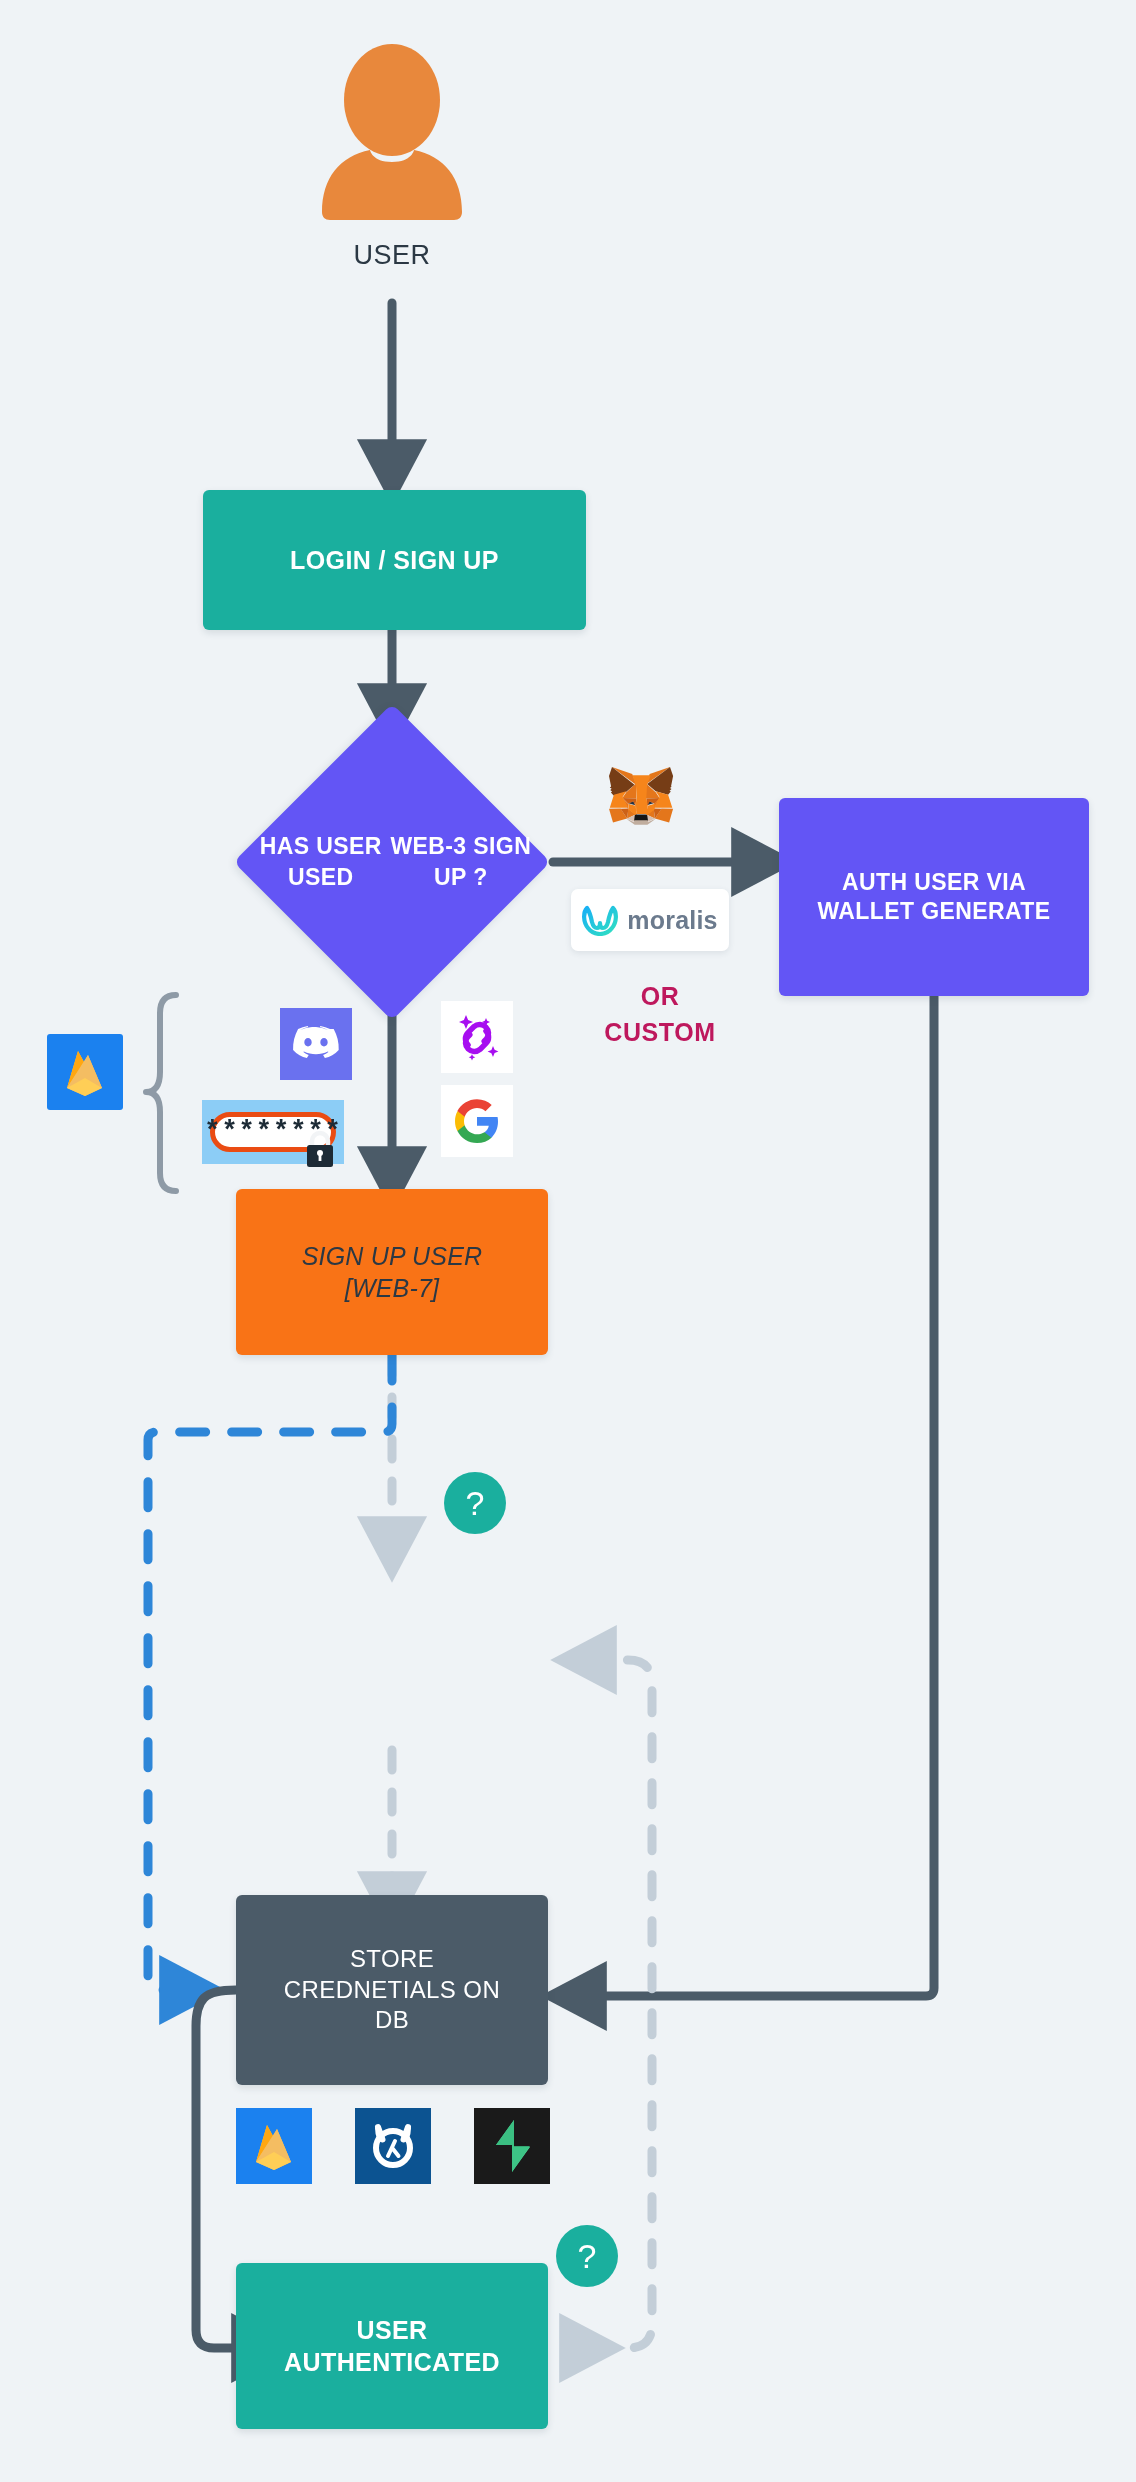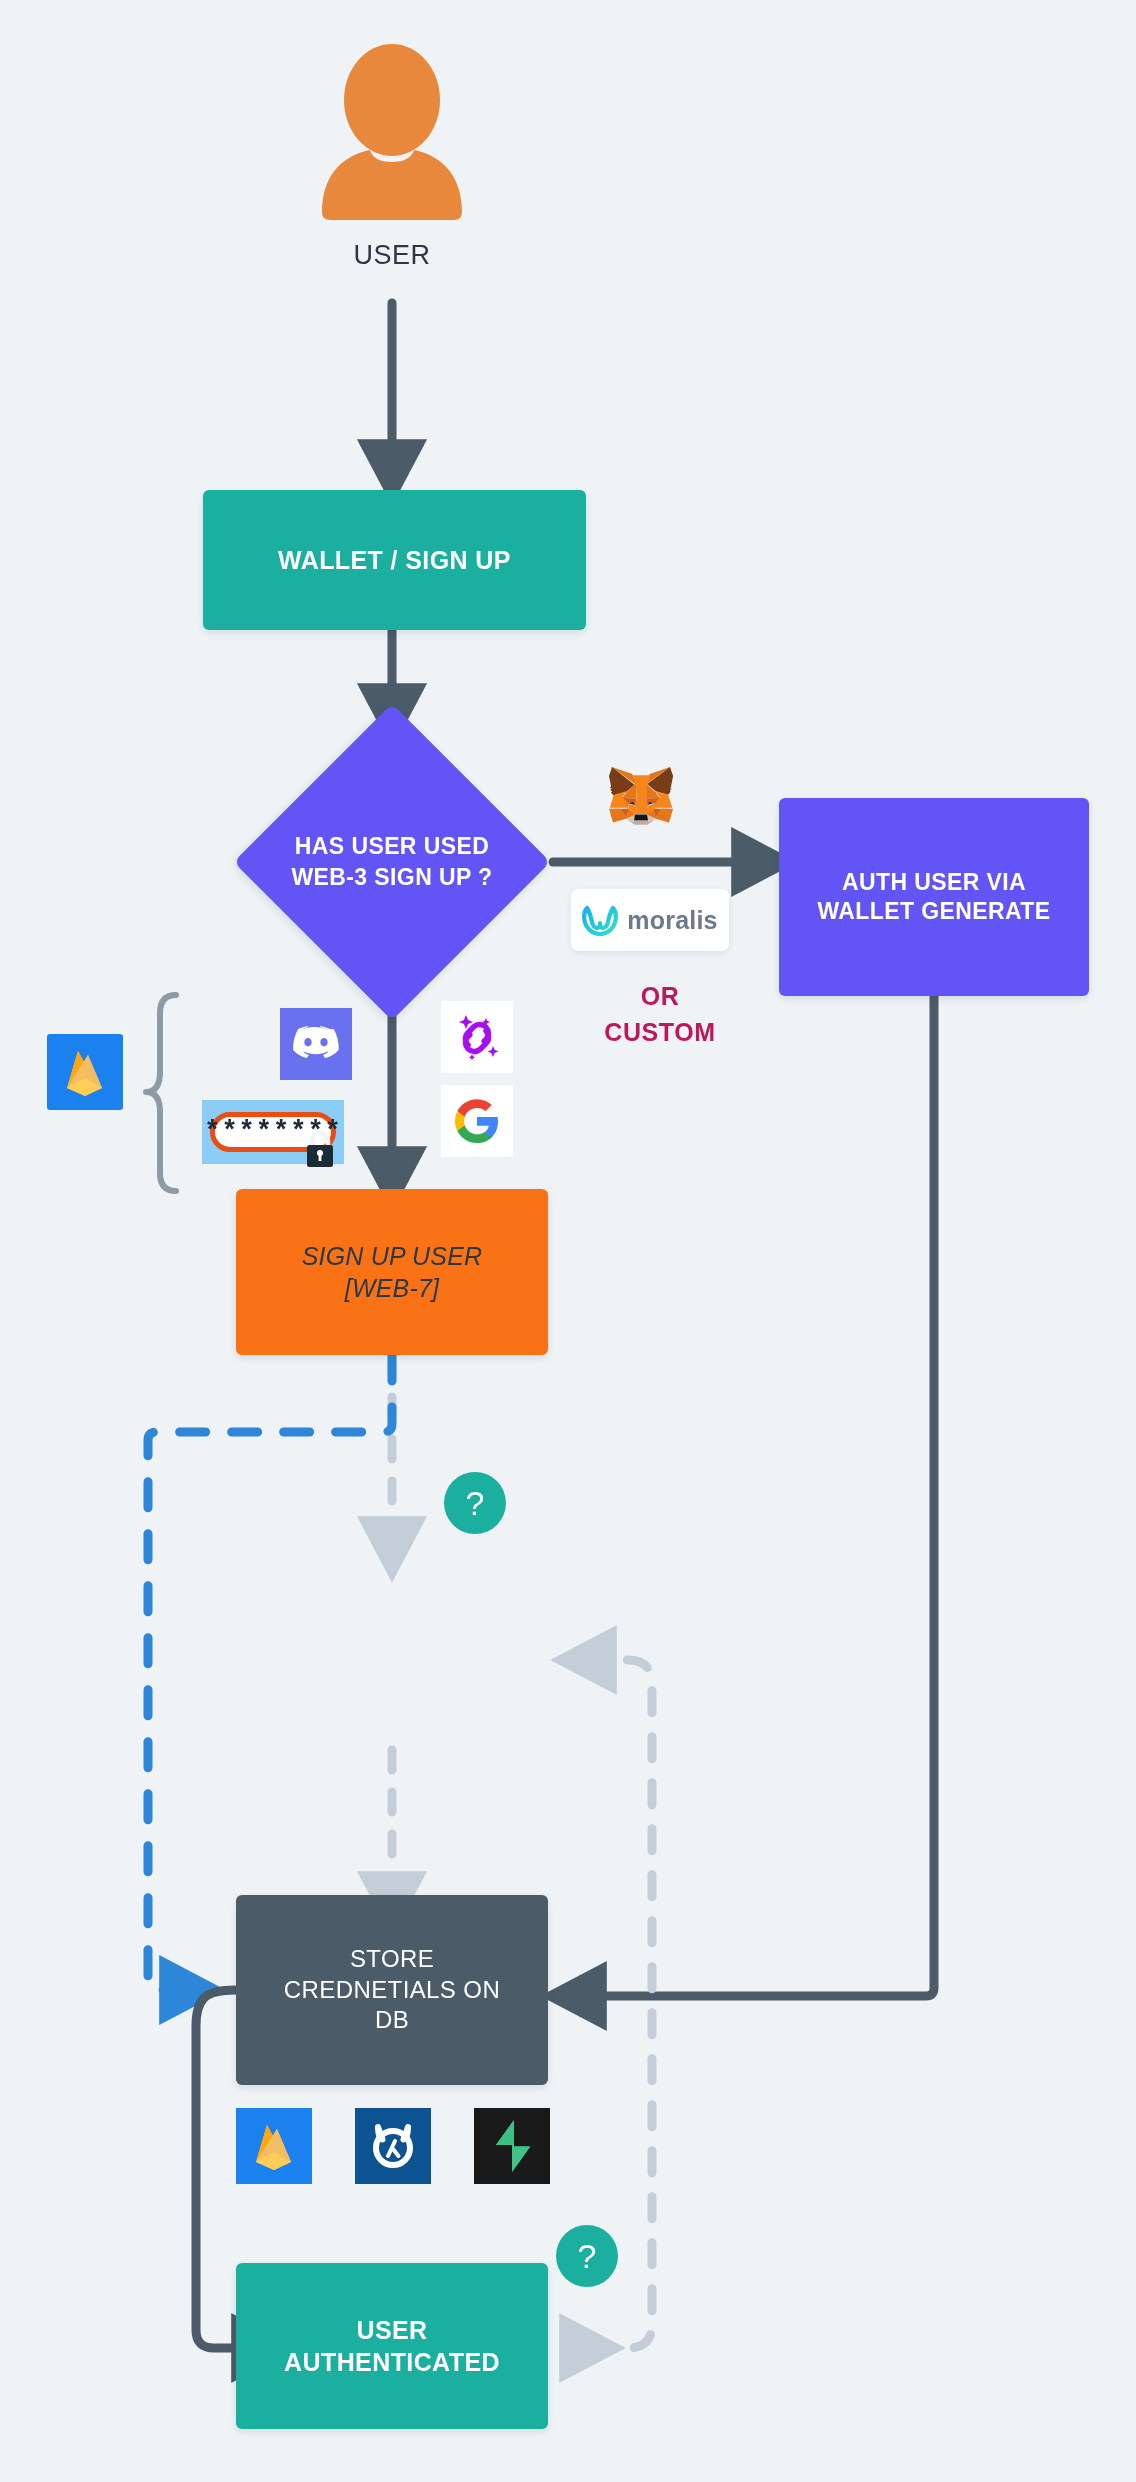--- a/index.html
+++ b/index.html
@@ -96,25 +96,25 @@
 
   <div class="ic" style="left:298px;top:42px;width:188px;height:180px;">
     <svg viewBox="0 0 188 180">
       <ellipse cx="94" cy="58" rx="48" ry="56" fill="#e8883c"></ellipse>
       <path d="M94 120c-20 0-22-12-22-12 -30 6 -48 28 -48 62 0 5 3 8 8 8h124c5 0 8-3 8-8 0-34-18-56-48-62 0 0-2 12-22 12z" fill="#e8883c"></path>
     </svg>
   </div>
   <div class="user-label" style="left:292px;top:240px;width:200px;">USER</div>
 
   <div class="node n-teal" style="left:203px;top:490px;width:383px;height:140px;font-size:25px;">
-    <span class="lbl">WALLET / SIGN UP</span>
+    <span class="lbl">LOGIN / SIGN UP</span>
   </div>
 
   <div class="diamond" style="left:280px;top:750px;width:224px;height:224px;"></div>
-  <div class="diamond-lbl" style="left:252px;top:800px;width:280px;height:124px;flex-direction:column;">
+  <div class="diamond-lbl" style="left:252px;top:800px;width:280px;height:124px;">
     <span>HAS USER USED</span>
     <span>WEB-3 SIGN UP ?</span>
   </div>
 
   <div class="ic" style="left:608px;top:765px;width:66px;height:62px;">
     <svg viewBox="0 0 66 62">
       <path d="M62 2 37 20l4.7-11z" fill="#e2761b"></path>
       <path d="M4 2l24.7 18.2L24.2 9z" fill="#e4761b"></path>
       <path d="M53.5 43.5l-6.6 10 14.2 3.9 4-13.6z" fill="#e4761b"></path>
       <path d="M1 43.8l4 13.6 14.1-3.9-6.5-10z" fill="#e4761b"></path>

